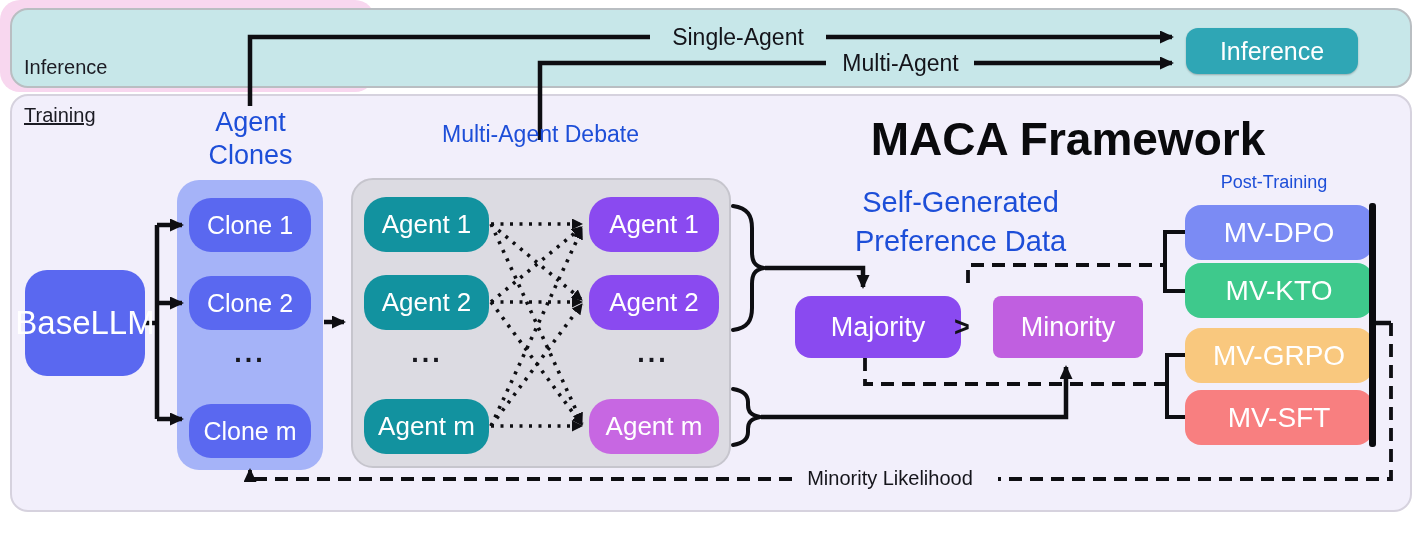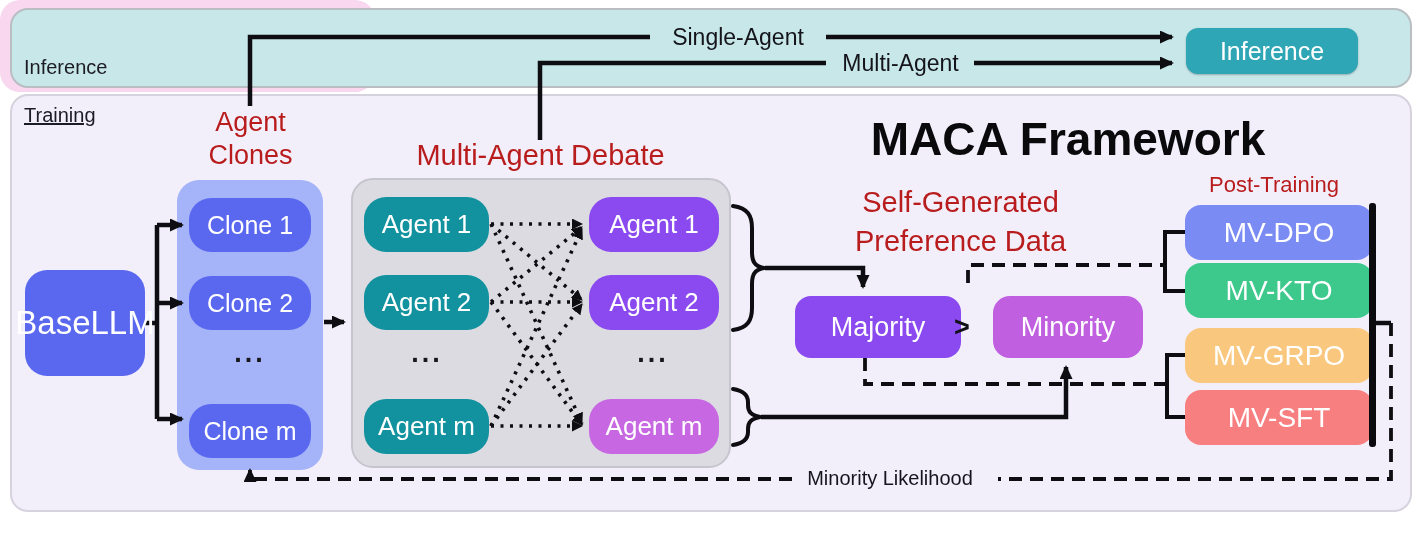--- a/index.html
+++ b/index.html
@@ -28,37 +28,37 @@
   .magenta { background:#c767e2; }
 
   .base-llm { left:25px; top:270px; width:120px; height:106px; font-size:33px; line-height:1.25;
               border-radius:22px; text-align:center; flex-direction:row; }
   .clone-box { left:189px; width:122px; height:54px; font-size:25px; }
   .agent-left { left:364px; width:125px; height:55px; font-size:26px; }
   .agent-right { left:589px; width:130px; height:55px; font-size:26px; }
 
   .dots { position:absolute; font-size:27px; font-weight:bold; letter-spacing:3px; color:#17171e; text-align:center; width:70px; }
 
-  .title { position:absolute; text-align:center; color:#b91c1c; }
+  .title { position:absolute; text-align:center; color:#1d4ed8; }
   .clones-title { left:168px; top:106px; width:165px; font-size:27px; line-height:1.24; }
-  .debate-title { left:398px; top:139px; width:285px; font-size:29px; }
+  .debate-title { left:398px; top:121px; width:285px; font-size:23px; }
   .maca-title { left:843px; top:112px; width:450px; font-size:46px; font-weight:bold; color:#0a0a0d; }
   .pref-title { left:838px; top:183px; width:245px; font-size:29px; line-height:1.33; }
-  .post-title { left:1183px; top:172px; width:182px; font-size:22px; }
+  .post-title { left:1183px; top:172px; width:182px; font-size:18px; }
   .ml-label { left:790px; top:467px; width:200px; font-size:20px; color:#15151b; }
 
   .flow-label { position:absolute; text-align:center; font-size:23px; color:#14141a; }
   .single-agent { left:653px; top:24px; width:170px; }
   .multi-agent { left:828px; top:50px; width:145px; }
 
   .inference-box { left:1186px; top:28px; width:172px; height:46px; background:#2fa6b5;
                    font-size:25px; border-radius:12px; box-shadow:0 1px 2px rgba(0,0,0,0.25); }
 
   .majority-box { left:795px; top:296px; width:166px; height:62px; font-size:27px; border-radius:16px; }
-  .minority-box { left:993px; top:296px; width:150px; height:62px; font-size:27px; border-radius:17px; background:#c05fe0; }
+  .minority-box { left:993px; top:296px; width:150px; height:62px; font-size:27px; border-radius:8px; background:#c05fe0; }
   .comparator { position:absolute; left:945px; top:312px; width:34px; text-align:center;
                 font-size:27px; font-weight:bold; color:#111116; }
 
   .mv-box { left:1185px; width:188px; height:55px; font-size:28px; border-radius:16px; }
   .mv-dpo { top:205px; background:#7b8bf4; }
   .mv-kto { top:263px; background:#3ec98c; }
   .mv-grpo { top:328px; background:#f9c87e; }
   .mv-sft { top:390px; background:#f87f80; }
 
   .thick-bar { position:absolute; left:1369px; top:203px; width:7px; height:244px; background:#0b0b0f; border-radius:3px; }

